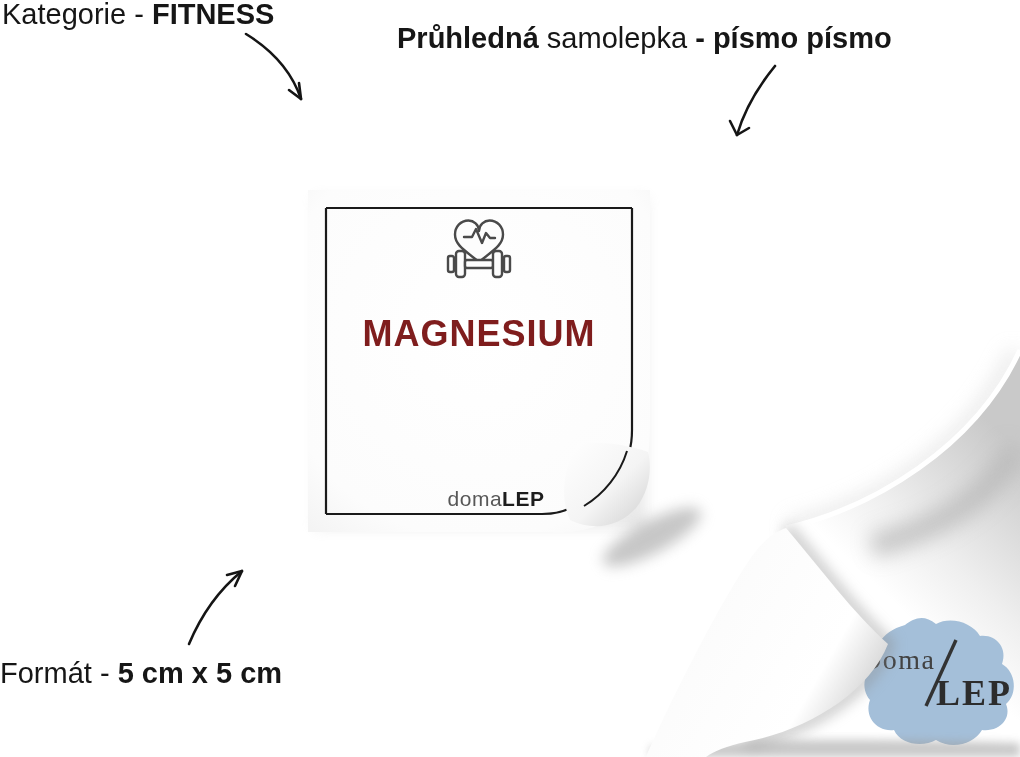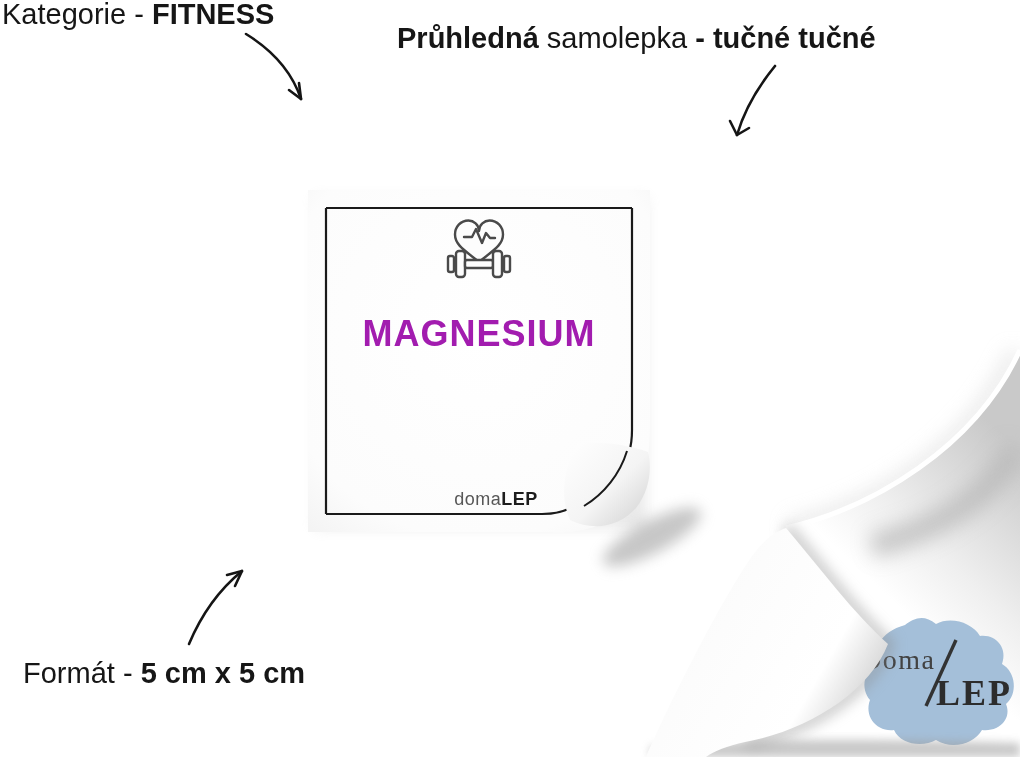--- a/index.html
+++ b/index.html
@@ -2,26 +2,26 @@
 <html><head>
 <meta charset="utf-8">
 <style>
   html,body{margin:0;padding:0;background:#ffffff;}
   .canvas{position:relative;width:1020px;height:757px;background:#ffffff;overflow:hidden;
           font-family:"Liberation Sans", sans-serif;color:#161616;}
   .note{position:absolute;white-space:nowrap;font-size:29px;line-height:36px;font-weight:400;color:#161616;}
   .note b{font-weight:700;}
   .note-category{left:2px;top:-4px;}
   .note-material{left:397px;top:20px;}
-  .note-format{left:0px;top:655px;margin-left:23px;}
+  .note-format{left:0px;top:655px;}
   .scene{position:absolute;left:0;top:0;}
   .sticker-title{position:absolute;left:318px;top:308px;width:322px;text-align:center;
-                 font-size:36px;line-height:51px;font-weight:700;letter-spacing:1px;color:#a21caf;}
+                 font-size:36px;line-height:51px;font-weight:700;letter-spacing:1px;color:#7f1d1d;}
   .sticker-brand{position:absolute;left:343px;top:487px;width:306px;text-align:center;
-                 font-size:18px;line-height:24px;}
+                 font-size:21px;line-height:24px;}
   .brand-reg{font-weight:400;color:#575757;letter-spacing:.5px;}
   .brand-bold{font-weight:700;color:#1d1d1d;letter-spacing:.5px;}
 </style>
 </head>
 <body>
 
 <div class="canvas">
 
   <svg class="scene" width="1020" height="757" viewBox="0 0 1020 757">
     <defs>
@@ -121,21 +121,21 @@
 
       <path d="M786,528 C820,568 854,614 888,644 C869,693 806,731 745,742 C727,746 714,751 706,757 L646,757 C668,706 716,610 748,562 C762,541 774,532 786,528 Z" fill="url(#fgrad)"></path>
     </g>
   </svg>
 
   <div class="note note-category">
     <span>Kategorie - </span><b>FITNESS</b>
   </div>
 
   <div class="note note-material">
-    <b>Průhledná</b><span> samolepka </span><b>- tučné tučné</b>
+    <b>Průhledná</b><span> samolepka </span><b>- písmo písmo</b>
   </div>
 
   <div class="note note-format">
     <span>Formát - </span><b>5 cm x 5 cm</b>
   </div>
 
   <div class="sticker-title">
     <div>MAGNESIUM</div>
   </div>
 

